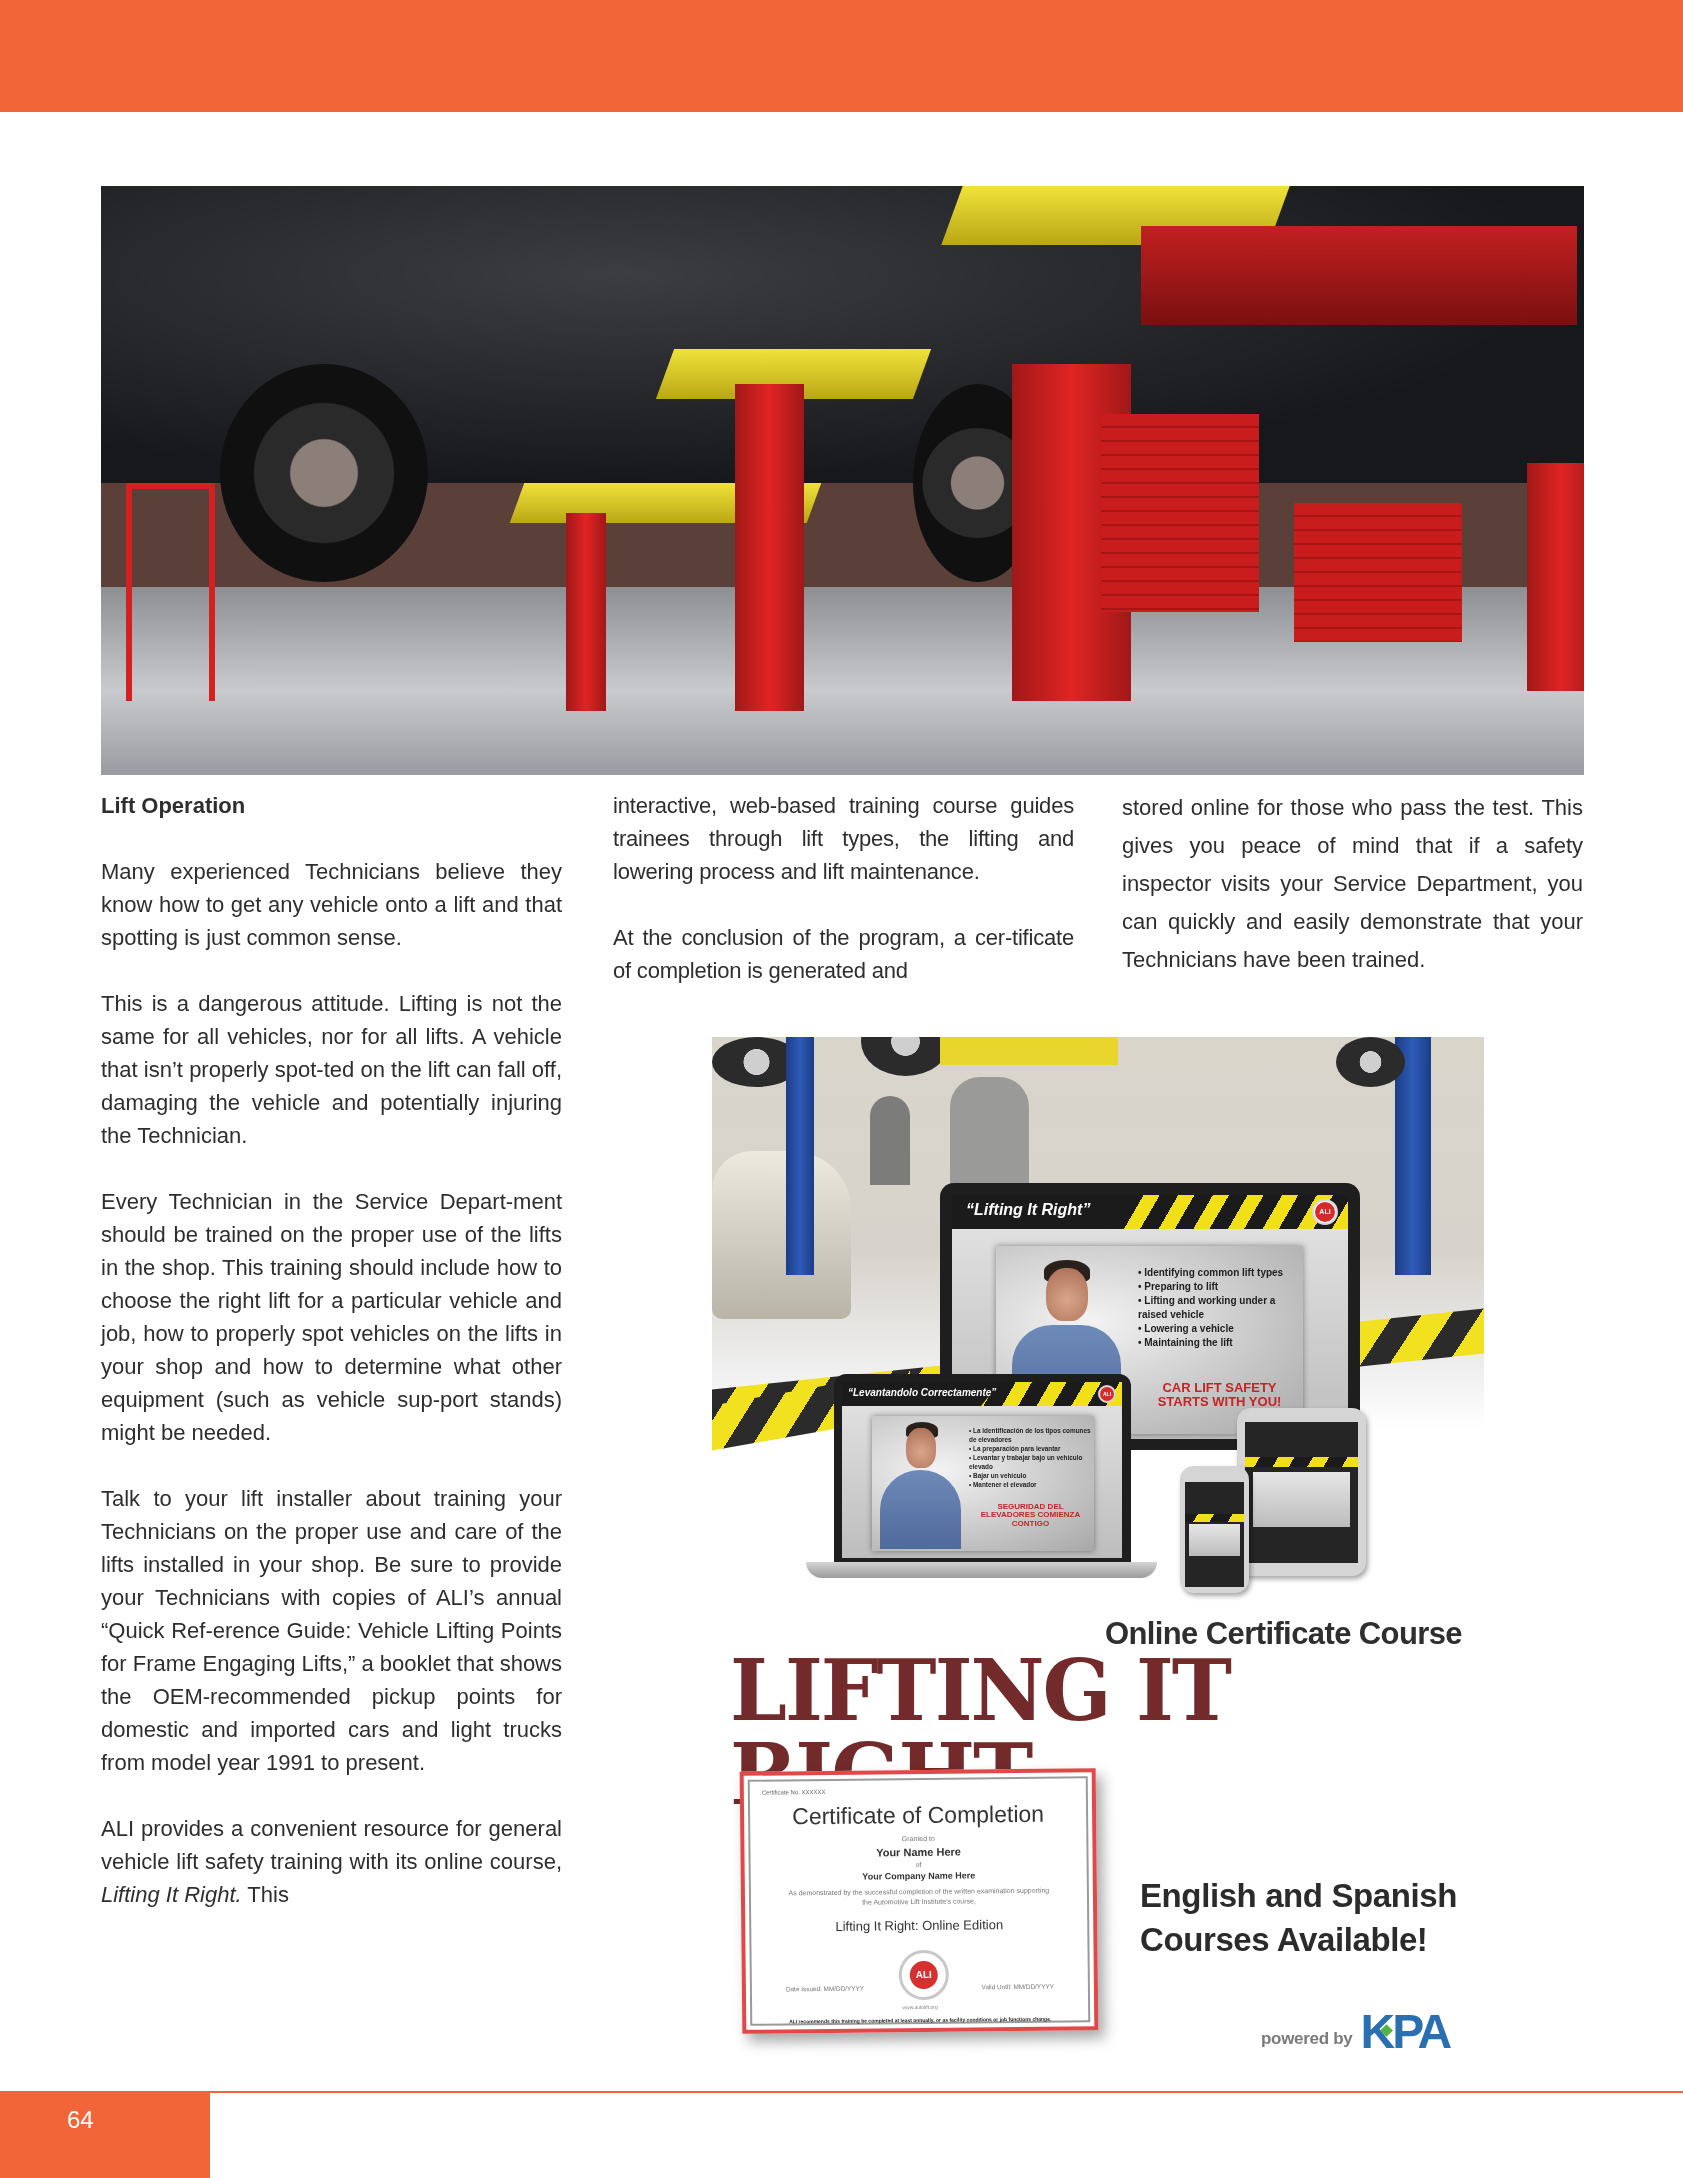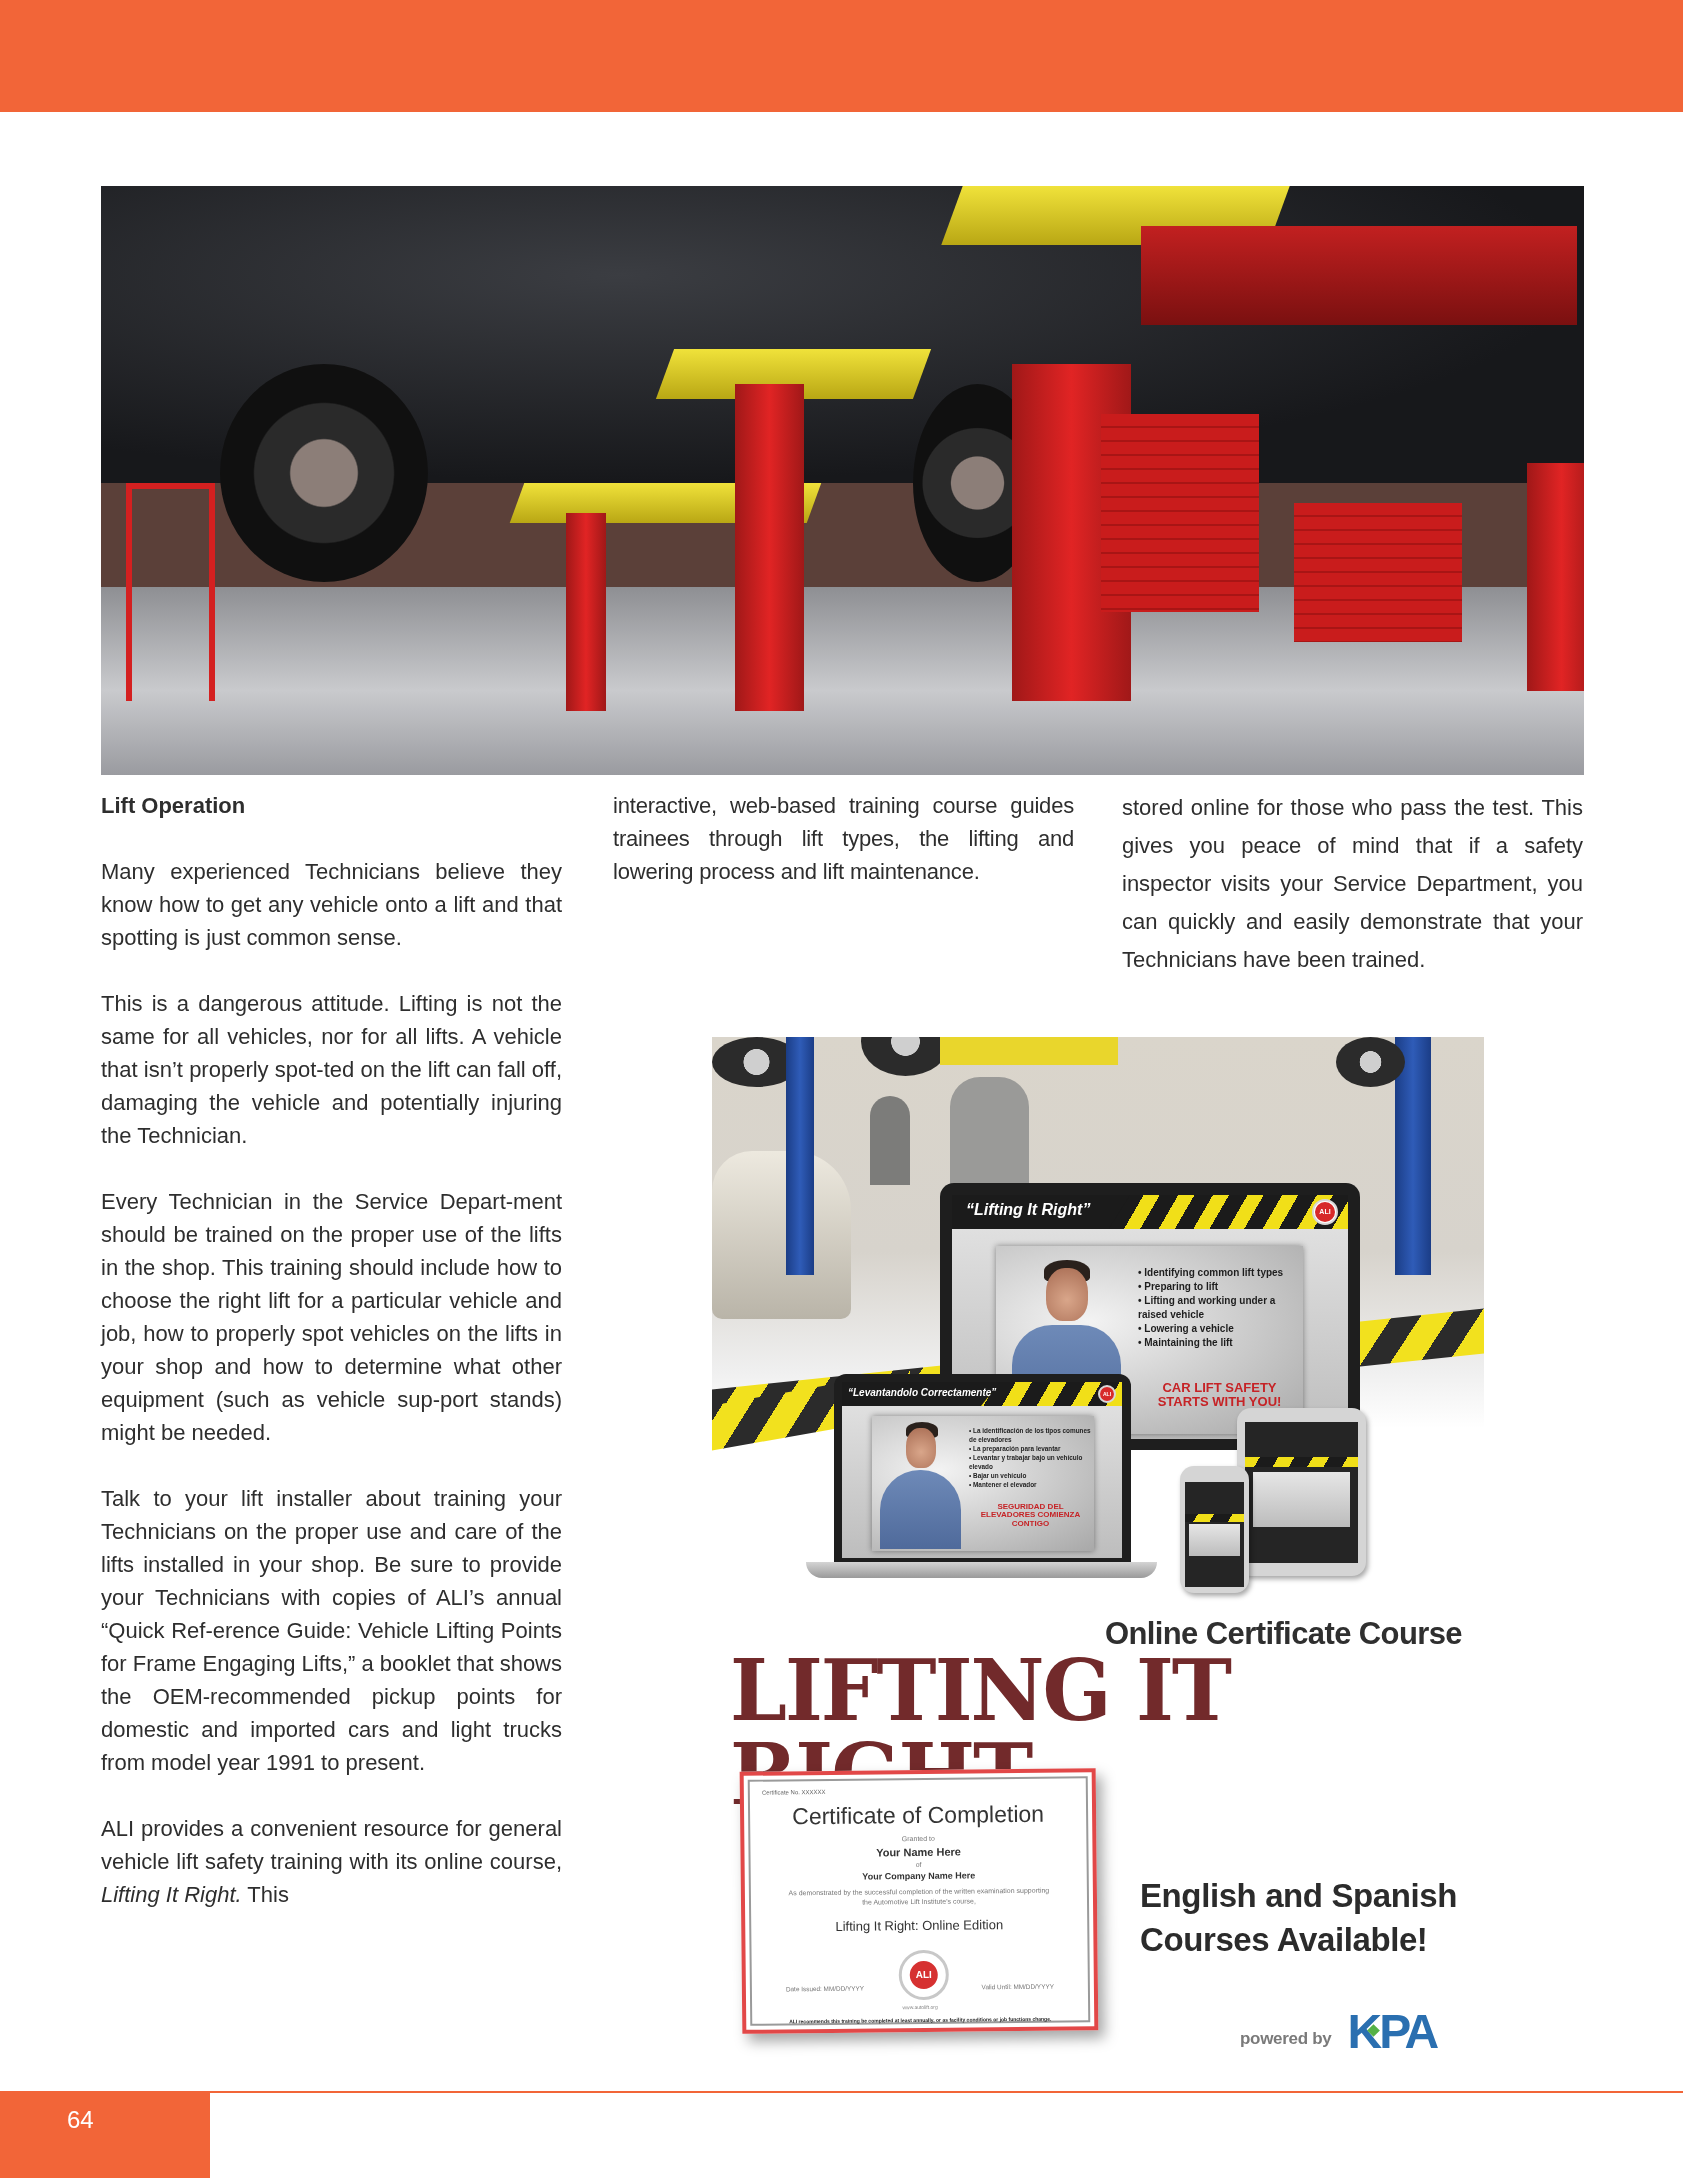--- a/index.html
+++ b/index.html
@@ -78,21 +78,21 @@
   .cert-desc { position: absolute; left: 40px; right: 40px; top: 113px; font-size: 7px; color: #777; line-height: 1.4; }
   .cert-course { position: absolute; left: 0; right: 0; top: 144px; font-size: 13px; color: #333; }
   .cert-seal { position: absolute; left: 153px; top: 176px; width: 50px; height: 50px; border-radius: 50%; border: 3px solid #c8c8c8; background: #fff; display: flex; align-items: center; justify-content: center; }
   .cert-seal span { width: 28px; height: 28px; border-radius: 50%; background: #d63131; color: #fff; font-size: 10px; font-weight: bold; line-height: 28px; }
   .cert-date, .cert-valid { position: absolute; top: 210px; font-size: 6.4px; color: #777; }
   .cert-date { left: 40px; } .cert-valid { right: 40px; }
   .cert-url { position: absolute; left: 0; right: 0; top: 230px; font-size: 5px; color: #888; }
   .cert-foot { position: absolute; left: 20px; right: 20px; top: 243px; font-size: 5px; color: #222; font-weight: bold; }
 
   .ad-lang { position: absolute; left: 428px; top: 837px; font-size: 33px; line-height: 44px; font-weight: bold; color: #2b2b2b; font-family: "Liberation Sans", sans-serif; letter-spacing: -0.4px; }
-  .ad-powered { position: absolute; left: 528px; top: 975px; display: flex; align-items: flex-end; gap: 16px; }
+  .ad-powered { position: absolute; left: 549px; top: 975px; display: flex; align-items: flex-end; gap: 8px; }
   .powered-label { font-size: 17px; font-weight: bold; color: #7a7a7a; letter-spacing: -0.3px; margin-bottom: 3px; }
   .kpa-logo { font-size: 48px; font-weight: bold; color: #2a6fb0; letter-spacing: -3px; line-height: 40px; position: relative; font-family: "Liberation Sans", sans-serif; }
   .kpa-dot { position: absolute; left: 22px; top: 14px; width: 9px; height: 9px; background: #55b146; transform: rotate(45deg); }
 
   
   .footer-rule { position: absolute; left: 0; top: 2091px; width: 1683px; height: 2px; background: #f26538; }
   .page-tab { position: absolute; left: 0; top: 2092px; width: 210px; height: 86px; background: #f26538; }
   .page-number { position: absolute; left: 67px; top: 14px; color: #fff; font-size: 24px; font-weight: normal; }
 </style>
 </head>
@@ -125,20 +125,21 @@
   <p>This is a dangerous attitude. Lifting is not the same for all vehicles, nor for all lifts. A vehicle that isn’t properly spot-ted on the lift can fall off, damaging the vehicle and potentially injuring the Technician.</p>
   <p>Every Technician in the Service Depart-ment should be trained on the proper use of the lifts in the shop. This training should include how to choose the right lift for a particular vehicle and job, how to properly spot vehicles on the lifts in your shop and how to determine what other equipment (such as vehicle sup-port stands) might be needed.</p>
   <p>Talk to your lift installer about training your Technicians on the proper use and care of the lifts installed in your shop. Be sure to provide your Technicians with copies of ALI’s annual “Quick Ref-erence Guide: Vehicle Lifting Points for Frame Engaging Lifts,” a booklet that shows the OEM-recommended pickup points for domestic and imported cars and light trucks from model year 1991 to present.</p>
   <p style="margin-bottom:0;">
     <span>ALI provides a convenient resource for general vehicle lift safety training with its online course, </span><em>Lifting It Right.</em><span> This</span>
   </p>
 </div>
 
 <div class="col col-2">
   <p>interactive, web-based training course guides trainees through lift types, the lifting and lowering process and lift maintenance.</p>
+  <p style="margin-bottom:0;">At the conclusion of the program, a cer-tificate of completion is generated and</p>
 </div>
 
 <div class="col col-3">
   <p>stored online for those who pass the test. This gives you peace of mind that if a safety inspector visits your Service Department, you can quickly and easily demonstrate that your Technicians have been trained.</p>
 </div>
 
 <div class="ad">
   <div class="ad-photo">
     <div class="car-white" style="left:0;top:114px;width:139px;height:168px;"></div>
     <div class="tire" style="left:0;top:0;width:89px;height:50px;"></div>

